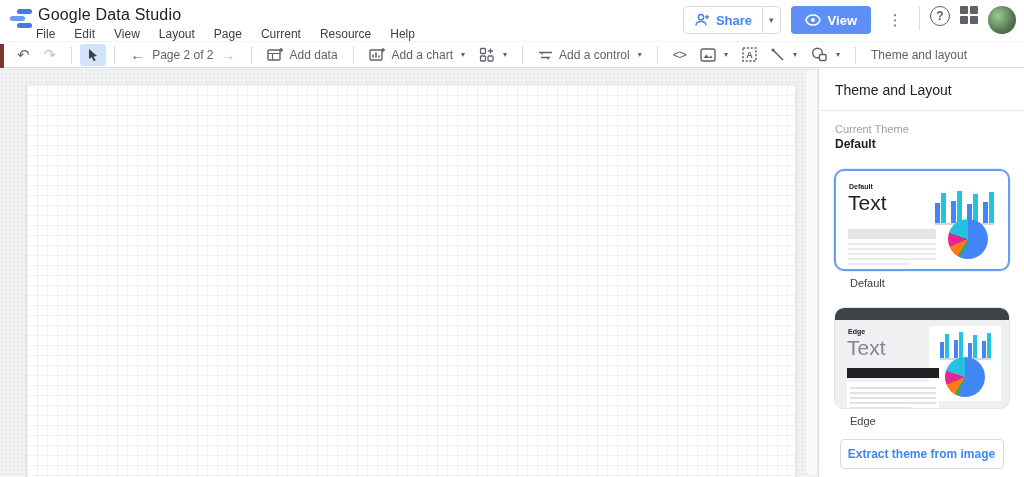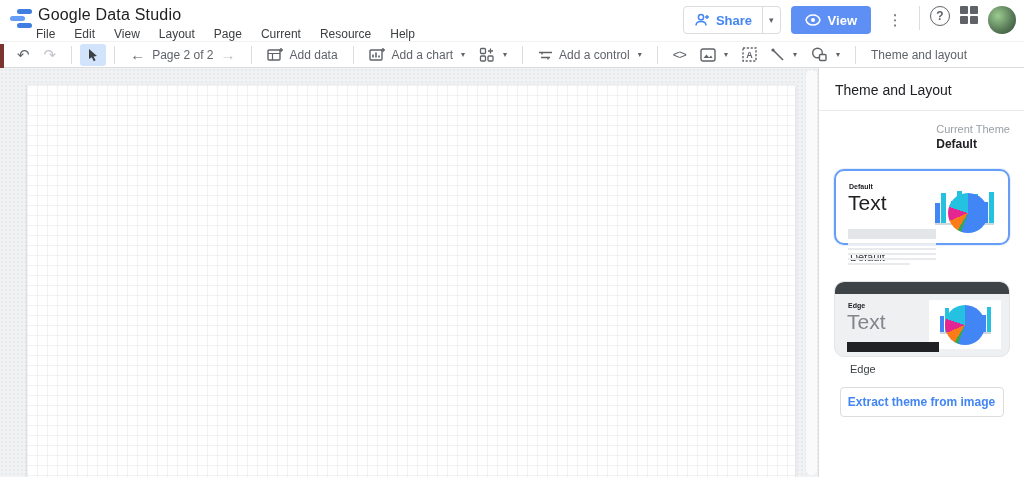--- a/index.html
+++ b/index.html
@@ -63,28 +63,28 @@
   
   .panel { position:absolute; left:818px; top:68px; width:206px; height:409px; background:#fff;
     border-left:1px solid #dadce0; }
   .panel-title { padding:14px 16px 12px 16px; font-size:14px; color:#202124; border-bottom:1px solid #e8eaed; }
   .tabs { display:flex; height:33px; border-bottom:1px solid #e8eaed; }
   .tab { flex:1; display:flex; align-items:center; justify-content:center; font-size:11px; letter-spacing:.8px;
     font-weight:bold; color:#5f6368; position:relative; }
   .tab.active { color:#4285f4; }
   .tab.active::after { content:""; position:absolute; left:0; right:0; bottom:-1px; height:3px; background:#4285f4; }
 
-  .theme-row { display:flex; align-items:center; justify-content:flex-end; padding:12px 14px 10px 16px; }
+  .theme-row { display:flex; align-items:center; justify-content:space-between; padding:12px 14px 10px 16px; }
   .theme-row .lbl1 { font-size:11px; color:#9aa0a6; }
   .theme-row .lbl2 { font-size:12px; color:#202124; font-weight:bold; margin-top:2px; }
   .btn-customize { border:1px solid #dadce0; background:#fff; color:#4285f4; font-weight:bold; font-size:12px;
     padding:6px 13px; border-radius:4px; }
 
   .cards { padding:8px 15px 0 15px; }
-  .theme-card { position:relative; width:176px; height:76px; border-radius:10px; margin-bottom:4px; }
+  .theme-card { position:relative; width:176px; height:102px; border-radius:10px; margin-bottom:4px; }
   .card-default { background:#fff; border:2px solid #669df6; box-shadow:0 0 0 1px rgba(102,157,246,.15); }
   .card-edge { background:#eef0f2; border:1px solid #e3e5e8; overflow:hidden; margin-top:18px; }
   .edge-topbar { position:absolute; left:0; top:0; right:0; height:12px; background:#3e4347;
     border-radius:8px 8px 0 0; }
   .card-name { position:absolute; left:13px; top:12px; font-size:7px; font-weight:bold; color:#202124; }
   .card-edge .card-name { top:20px; }
   .card-text { position:absolute; left:12px; top:20px; font-size:21px; color:#202124; }
   .card-edge .card-text { top:28px; color:#80868b; }
   .panel-white { position:absolute; background:#fff; }
   .pw-bars { right:8px; top:18px; width:72px; height:36px; }

